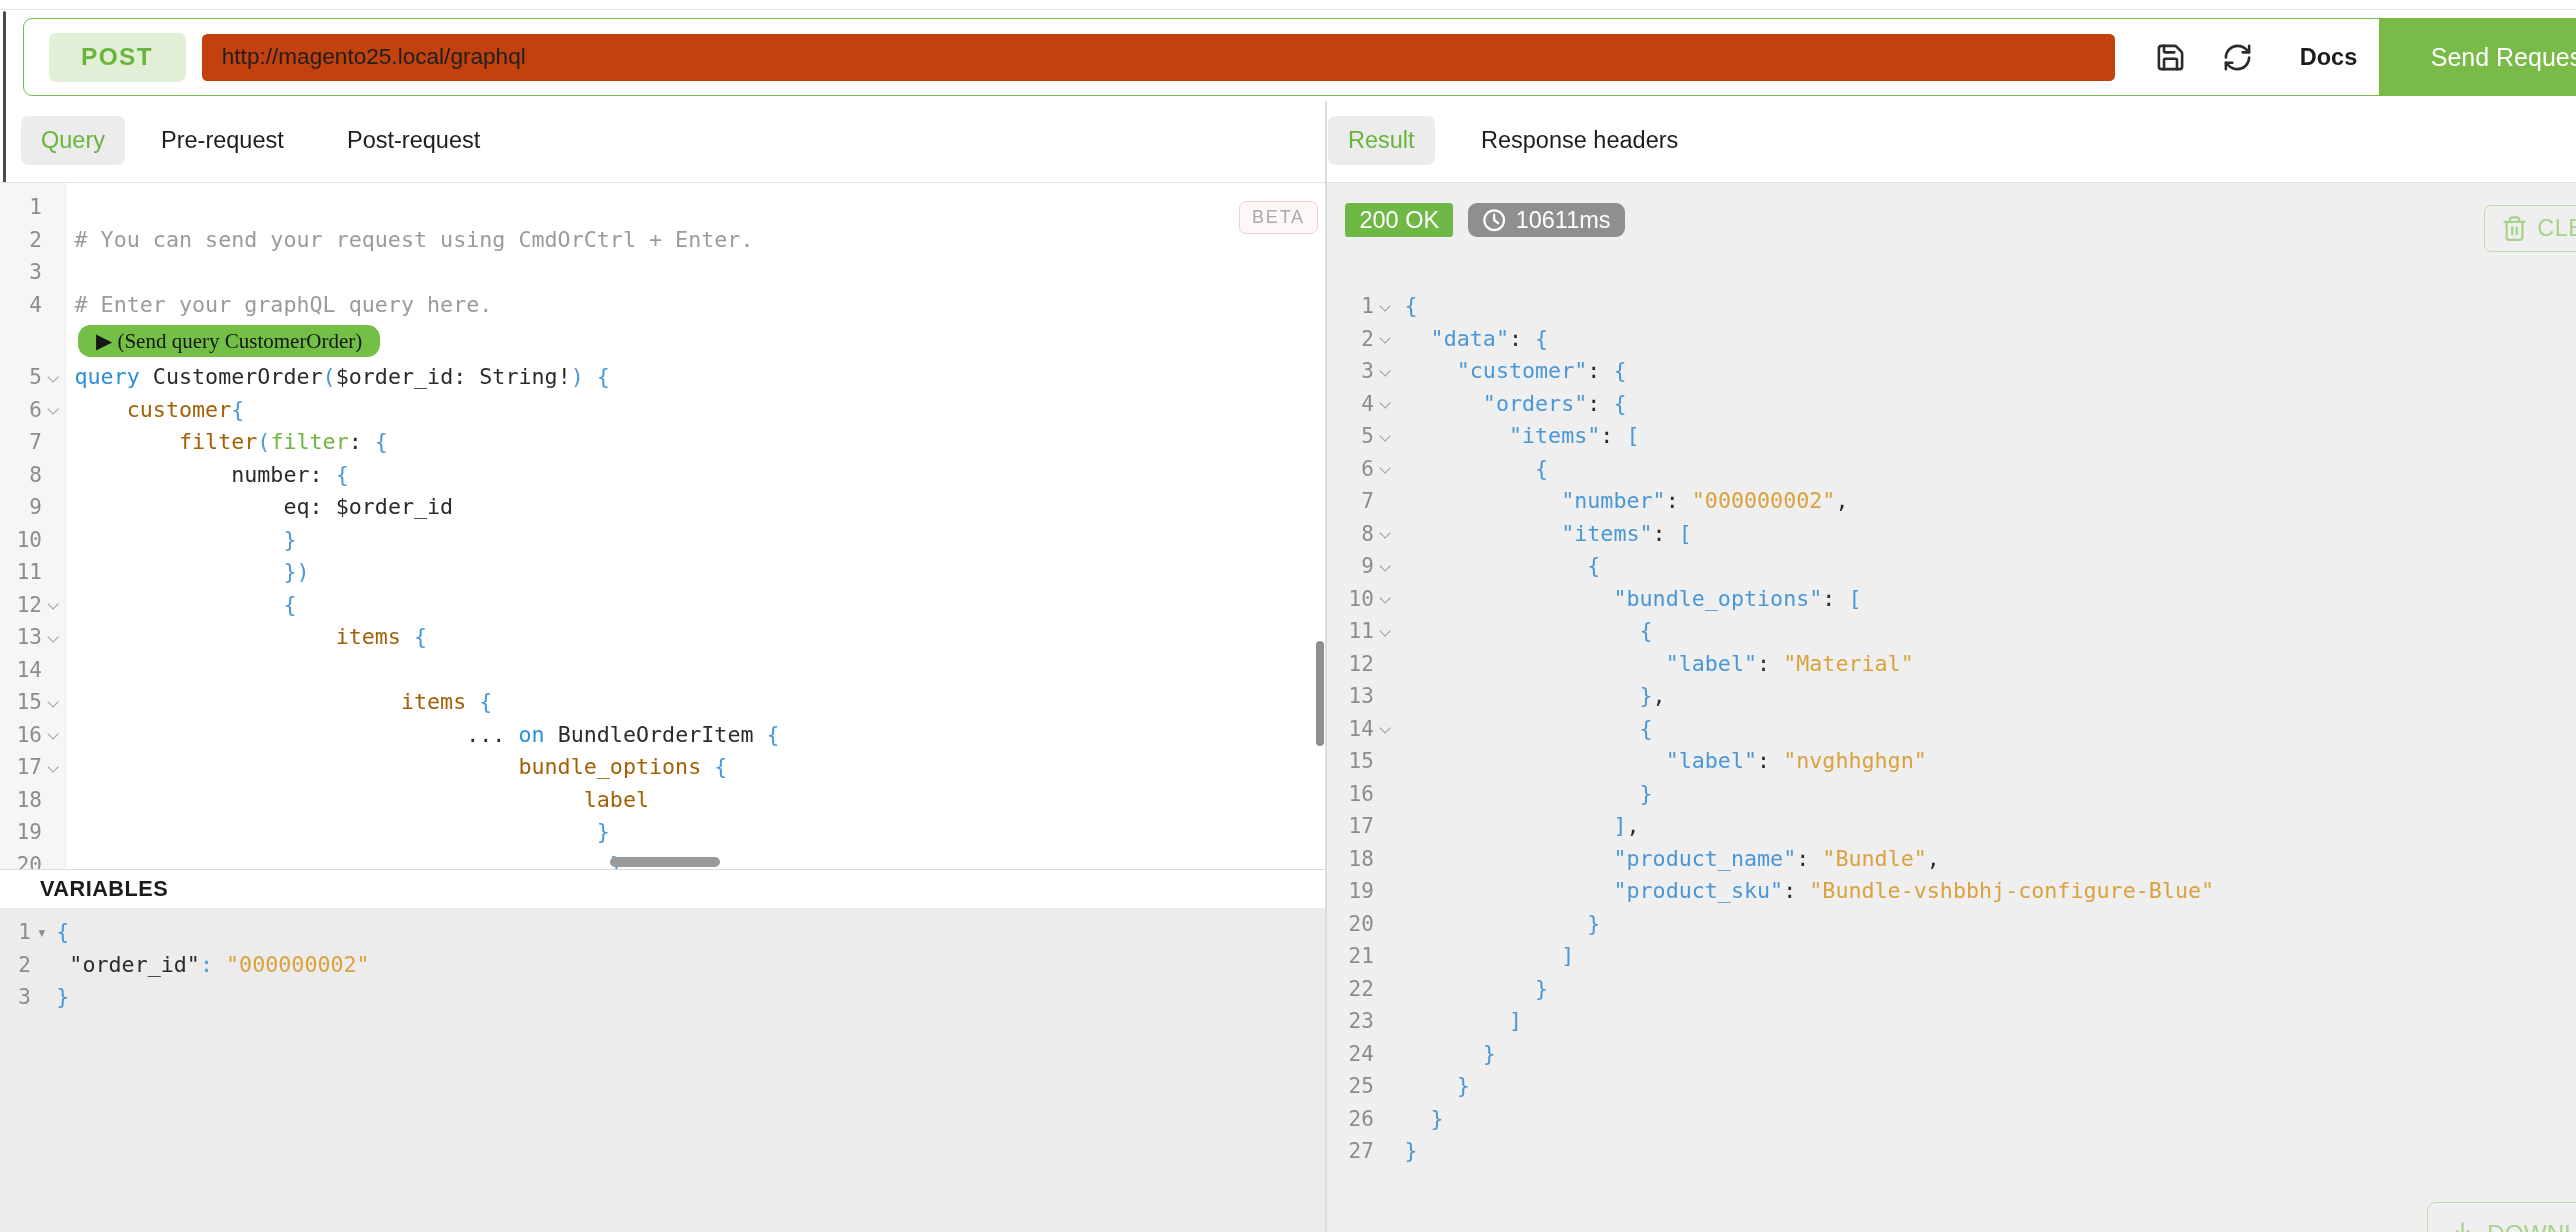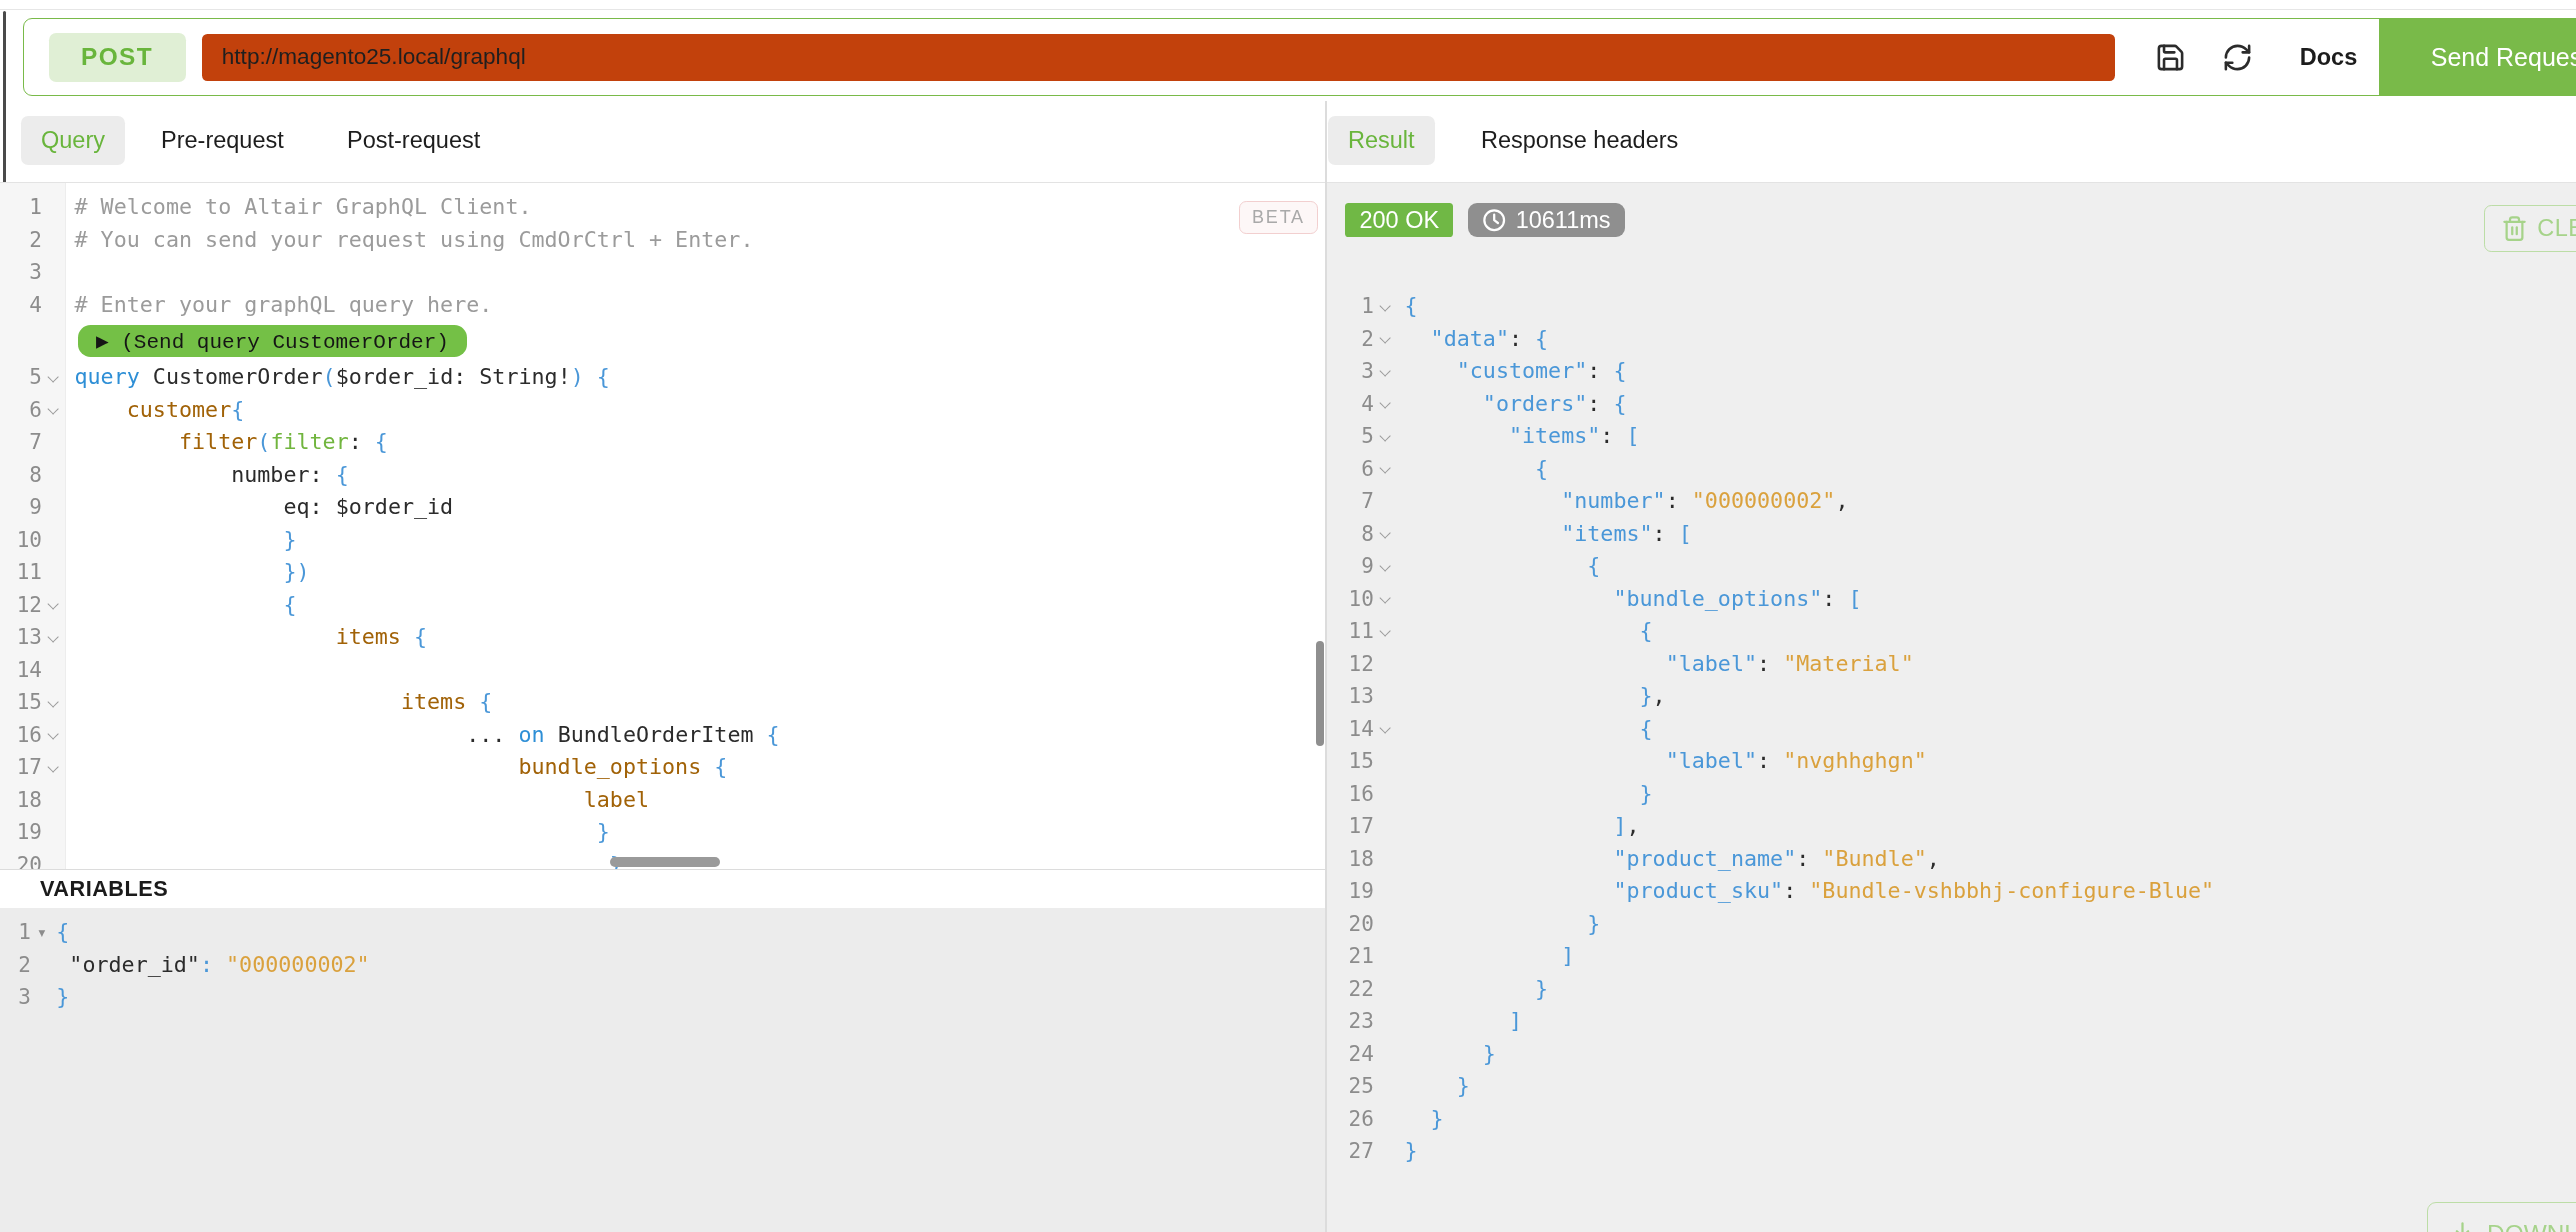--- a/index.html
+++ b/index.html
@@ -46,21 +46,21 @@
   .lcode{white-space:pre;margin-left:9px;flex:none;}
   .tk-com{color:#9b9b9b}.tk-kw{color:#2e8fd6}.tk-prop{color:#a16207}.tk-attr{color:#71b53e}
   .tk-plain{color:#2b2b2b}.tk-punc{color:#4a97d8}.tk-key{color:#4a97d8}.tk-str{color:#daa13d}.tk-vkey{color:#2b2b2b}
 
   
   .query-editor{position:absolute;left:0;top:183px;width:1325px;height:686px;background:#ffffff;overflow:hidden;}
   .gutter-bg{position:absolute;left:0;top:0;width:65px;height:100%;background:#f6f6f6;border-right:0.9px solid #ededed;}
   .q-rows{position:relative;padding-top:8.1px;}
   .brow{height:40px;display:flex;align-items:center;}
   .run-btn{margin-left:78px;display:inline-flex;align-items:center;height:32.5px;padding:0 18px;background:#74c046;
-    border-radius:12.6px;color:#151515;font-family:Liberation Mono, monospace;font-size:21px;cursor:pointer;white-space:pre;}
+    border-radius:12.6px;color:#151515;font-family:Liberation Serif, serif;font-size:21px;cursor:pointer;white-space:pre;}
   .beta-badge{position:absolute;left:1239px;top:18px;width:79px;height:32.5px;border:1.8px solid #f2cfcf;border-radius:7.2px;
     background:#fdf7f7;color:#a9a9a9;font-size:18px;letter-spacing:1.8px;display:flex;align-items:center;justify-content:center;box-sizing:border-box;}
   .h-thumb{position:absolute;left:610px;top:674px;width:110px;height:10px;background:#9a9a9a;border-radius:5.4px;}
 
   
   .vars-border{position:absolute;left:0;top:869px;width:1325px;height:0.9px;background:#dcdcdc;}
   .vars-header{position:absolute;left:0;top:870px;width:1325px;height:38px;background:#ffffff;
     font-size:21.7px;font-weight:bold;color:#1b1b1b;letter-spacing:0.5px;line-height:38px;padding-left:40px;box-sizing:border-box;}
   .vars-editor{position:absolute;left:0;top:908px;width:1325px;height:325px;background:#ececec;overflow:hidden;}
   .vars-editor .q-rows{padding-top:8.1px;}
@@ -125,21 +125,20 @@
 
   <div class="tabs-underline"></div>
   <div class="panel-divider"></div>
 
   <div class="query-editor">
     <div class="gutter-bg"></div>
     <div class="q-rows">
         <div class="crow">
           <span class="lnum">1</span>
           <span class="lcaret"></span>
-          <span class="lcode"><span class="tk-com"># Welcome to Altair GraphQL Client.</span></span>
         </div>
         <div class="crow">
           <span class="lnum">2</span>
           <span class="lcaret"></span>
           <span class="lcode"><span class="tk-com"># You can send your request using CmdOrCtrl + Enter.</span></span>
         </div>
         <div class="crow">
           <span class="lnum">3</span>
           <span class="lcaret"></span>
           <span class="lcode"></span>

